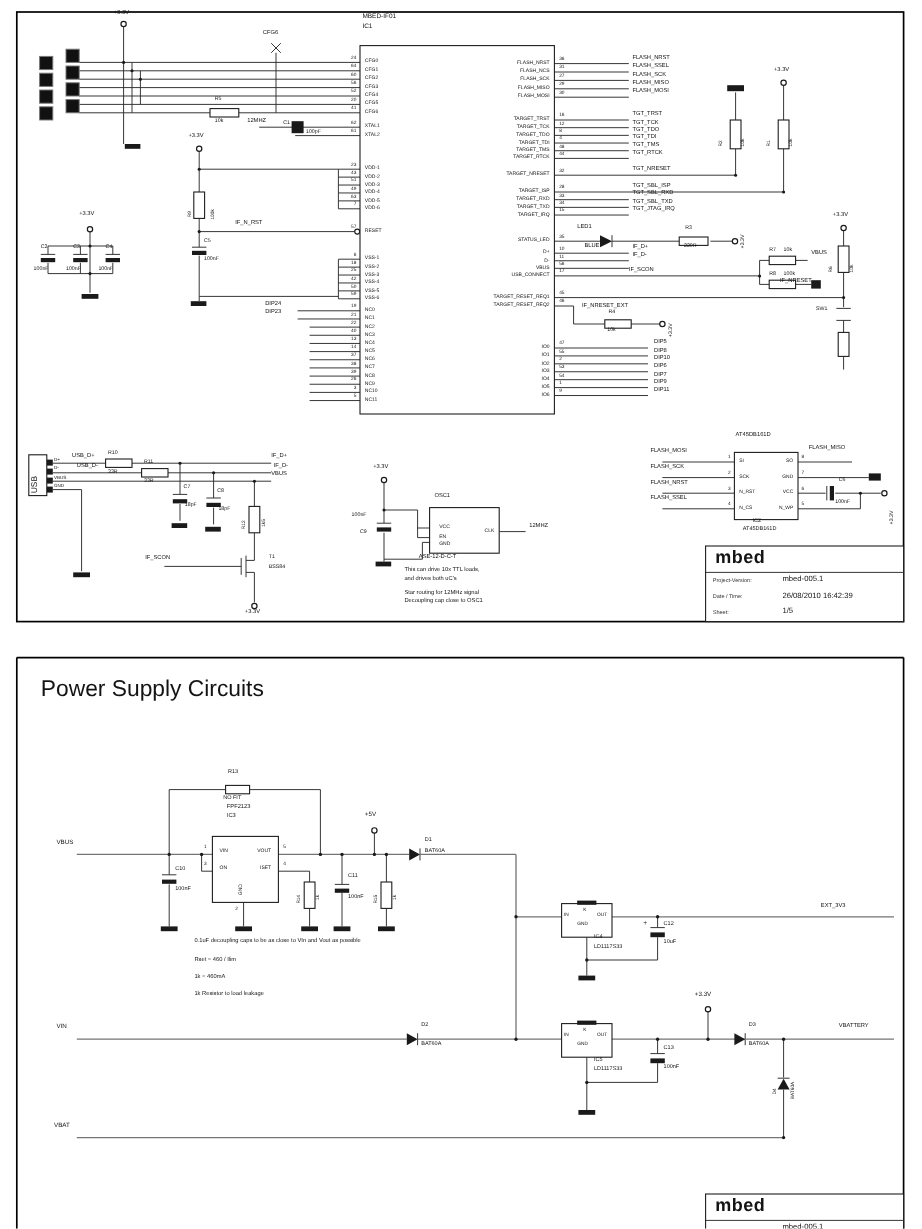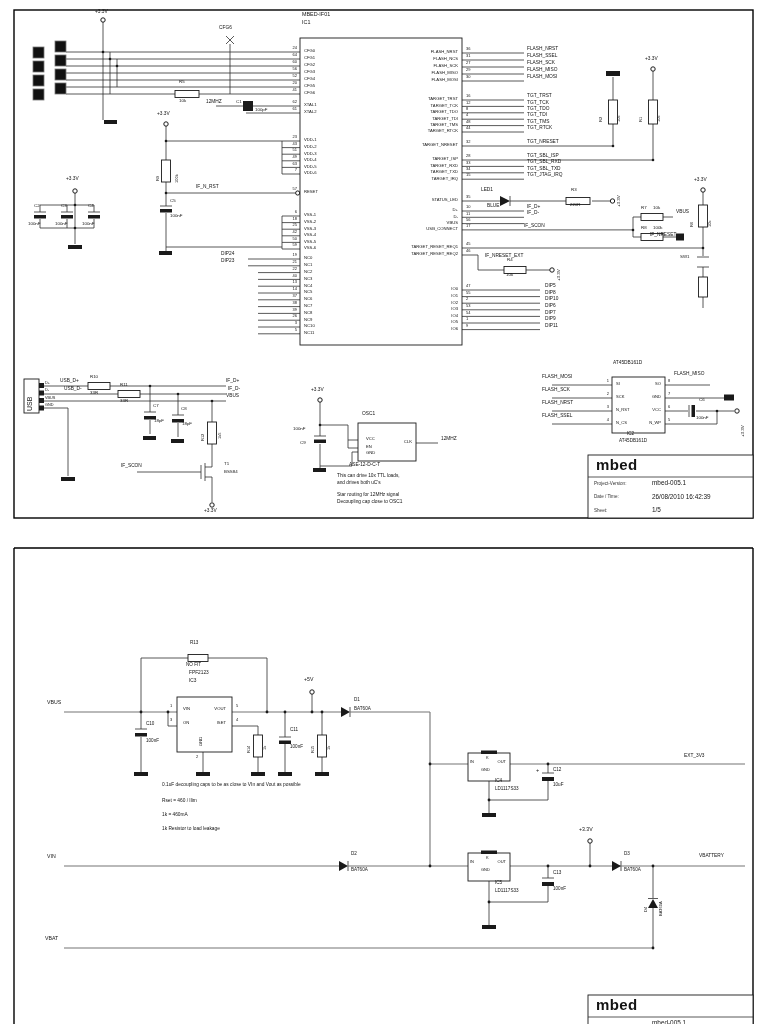--- a/index.html
+++ b/index.html
@@ -576,13 +576,14 @@
     <span class="st tvl" style="left:652px;top:480px">mbed-005.1</span>
     <span class="st tlb" style="left:594px;top:495px">Date / Time:</span>
     <span class="st tvl" style="left:652px;top:493.5px">26/08/2010 16:42:39</span>
     <span class="st tlb" style="left:594px;top:508.5px">Sheet:</span>
     <span class="st tvl" style="left:652px;top:507px">1/5</span>
   </div>
   <div>
     <span class="st logo" style="left:596px;top:997px">mbed</span>
     <span class="st tvl" style="left:652px;top:1019.5px">mbed-005.1</span>
   </div>
+  <span class="st" style="left:34px;top:565px;font-size:19px">Power Supply Circuits</span>
 </div>
 
 </body></html>

